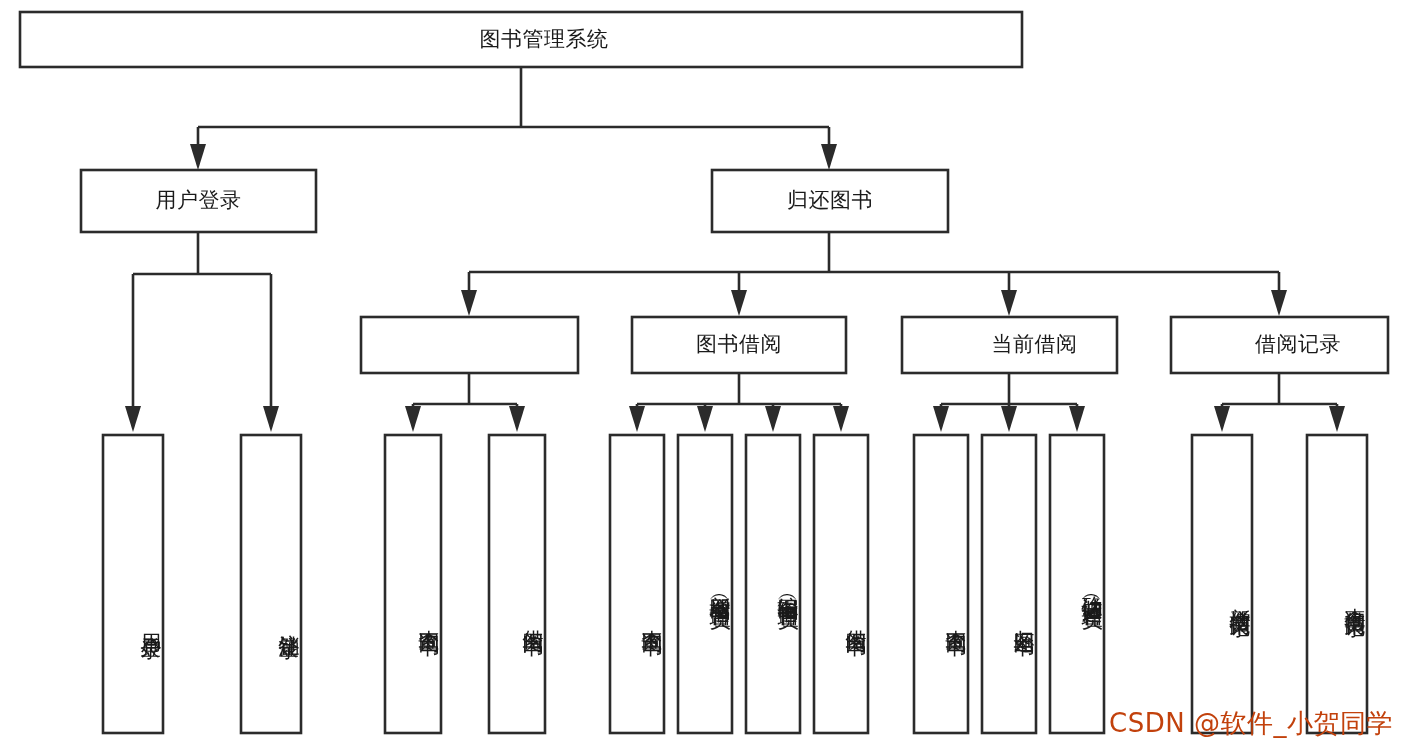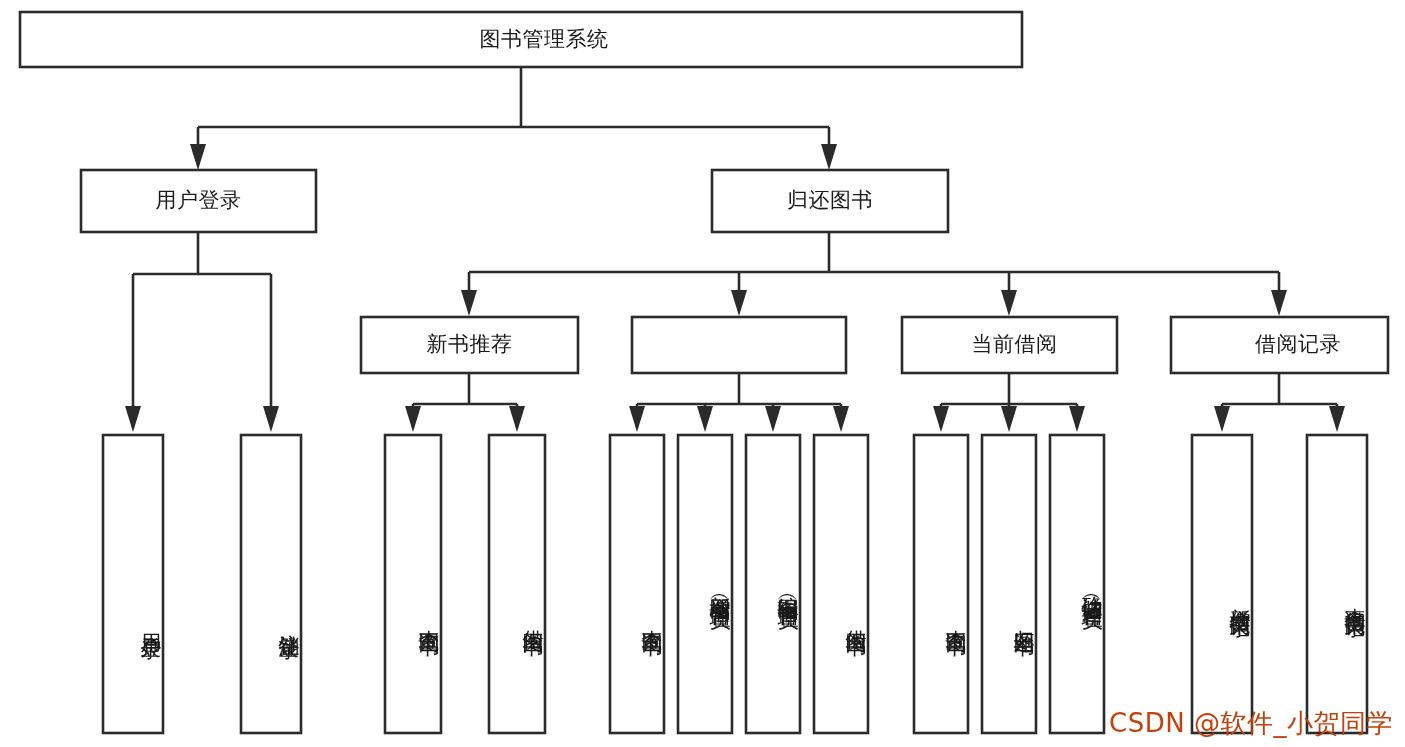--- a/index.html
+++ b/index.html
@@ -193,22 +193,22 @@
 
     <rect class="box-rect" x="1192" y="435" width="60" height="298"></rect>
     <rect class="box-rect" x="1307" y="435" width="60" height="298"></rect>
   </svg>
 
   <div class="node-label-h" style="left:20px; top:12px; width:1048px; height:55px;">图书管理系统</div>
 
   <div class="node-label-h" style="left:81px; top:170px; width:235px; height:62px;">用户登录</div>
   <div class="node-label-h" style="left:712px; top:170px; width:236px; height:62px;">归还图书</div>
 
-  <div class="node-label-h" style="left:361px; top:317px; width:217px; height:56px;">新书推荐</div>
-  <div class="node-label-h" style="left:906px; top:317px; width:177px; height:56px;padding-left:20px;">当前借阅</div>
+  <div class="node-label-h" style="left:632px; top:317px; width:214px; height:56px;">图书借阅</div>
+  <div class="node-label-h" style="left:926px; top:317px; width:177px; height:56px;padding-left:20px;">当前借阅</div>
   <div class="node-label-h" style="left:1171px; top:317px; width:254px; height:56px;">借阅记录</div>
 
   <div class="node-label-v" style="left:103px; top:508px; width:60px; height:225px;">用户登录</div>
   <div class="node-label-v" style="left:241px; top:508px; width:60px; height:225px;">注销登录</div>
 
   <div class="node-label-v" style="left:385px; top:501px; width:56px; height:232px;">查询图书</div>
   <div class="node-label-v" style="left:489px; top:501px; width:56px; height:232px;">借阅图书</div>
 
   <div class="node-label-v" style="left:610px; top:501px; width:54px; height:232px;">查询图书</div>
   <div class="node-label-v" style="left:678px; top:443px; width:54px; height:290px;">新增图书（管理员）</div>

